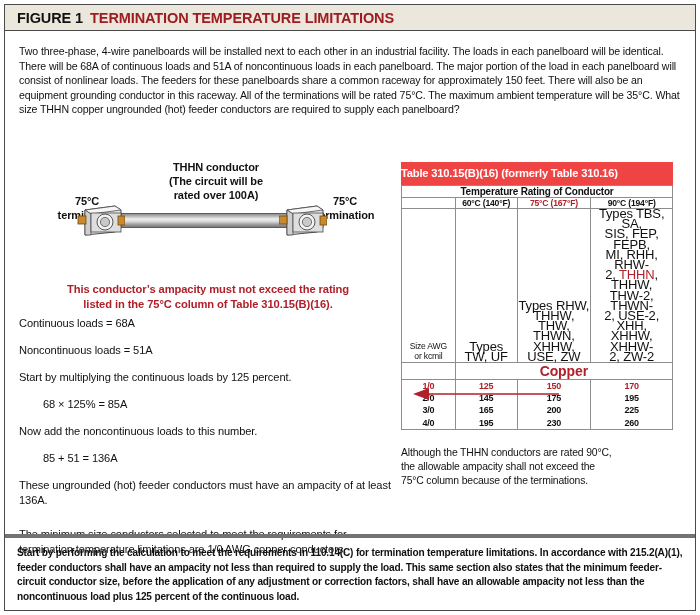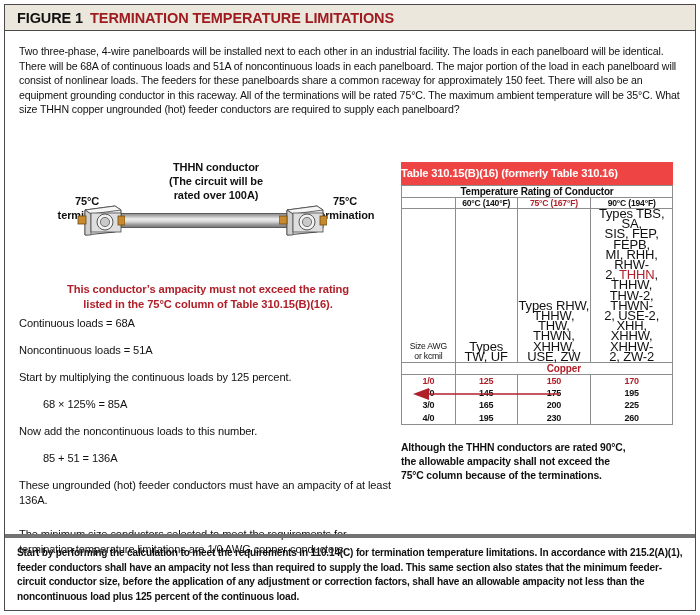--- a/index.html
+++ b/index.html
@@ -190,21 +190,21 @@
   .types-cell .thhn { color: #b0202a; }
   .size-cell {
     font-size: 8.6px;
     line-height: 10.6px;
     padding: 3px 2px 5px 2px;
     letter-spacing: -0.2px;
   }
   .copper-cell {
     color: #b0202a;
     font-weight: bold;
-    font-size: 10px;
+    font-size: 14px;
     padding: 3px 0 4px 0;
     vertical-align: middle !important;
     letter-spacing: -0.1px;
   }
   .data-cell {
     font-size: 9px;
     font-weight: bold;
     line-height: 12.2px;
     padding: 4px 0 5px 0;
     vertical-align: top;
@@ -219,21 +219,21 @@
 
   .arrow-svg {
     position: absolute;
     left: 10px; top: 224px;
     pointer-events: none;
   }
 
   .note-bold {
     margin-top: 16px;
     font-size: 10.4px;
-    font-weight: bold;
+    font-weight: normal;
     line-height: 14.2px;
     color: #111111;
     letter-spacing: -0.15px;
     padding-right: 10px;
   }
 
   
   .footer {
     position: absolute;
     left: 0; right: 0; bottom: 0;

